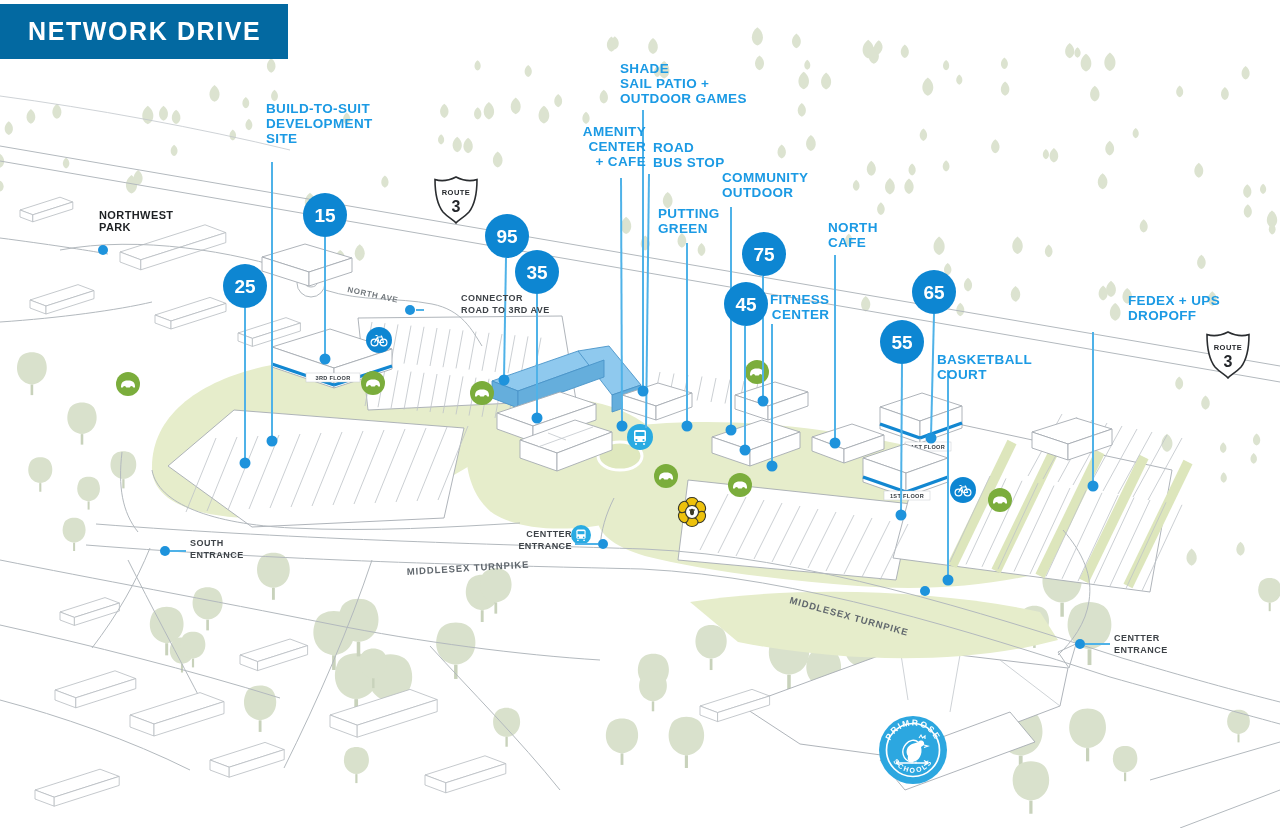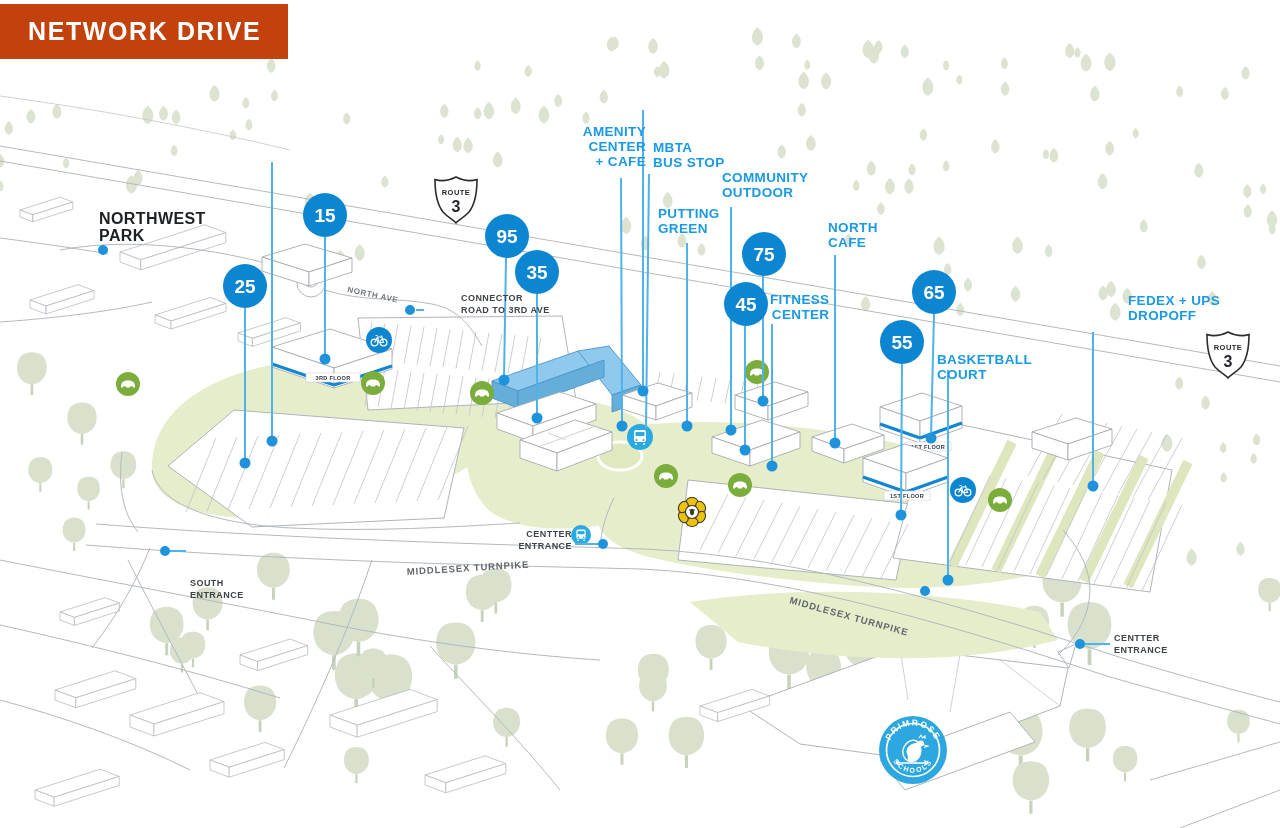--- a/index.html
+++ b/index.html
@@ -1,24 +1,24 @@
 <!DOCTYPE html>
 <html><head>
 <meta charset="utf-8">
 <style>
   html,body{margin:0;padding:0;background:#e8e8e8;}
   #stage{position:relative;width:1280px;height:828px;background:#ffffff;overflow:hidden;
          font-family:"Liberation Sans",sans-serif;}
   #mapsvg{position:absolute;left:0;top:0;width:1280px;height:828px;}
-  .banner{position:absolute;left:0;top:4px;width:288px;height:55px;background:#c2410c;
+  .banner{position:absolute;left:0;top:4px;width:288px;height:55px;background:#0369a1;
           color:#fff;font-weight:bold;font-size:25px;letter-spacing:1.6px;line-height:55px;
           padding-left:28px;box-sizing:border-box;}
   .callout{position:absolute;color:#1B9AE4;font-weight:bold;font-size:13.5px;line-height:1.12;
            letter-spacing:.35px;white-space:pre-line;}
-  .darklabel{position:absolute;color:#1D2023;font-weight:bold;font-size:16px;line-height:1.08;
+  .darklabel{position:absolute;color:#1D2023;font-weight:bold;font-size:11px;line-height:1.08;
              letter-spacing:.4px;white-space:pre-line;}
   .note{position:absolute;color:#3E4348;font-weight:bold;font-size:9px;line-height:1.3;
         letter-spacing:.45px;white-space:pre-line;}
   .ra{text-align:right;}
   
   .rd{fill:none;stroke:#B3B9BE;stroke-width:1;}
   .rdthin{fill:none;stroke:#C2C7CB;stroke-width:.8;}
   .bld{fill:#ffffff;stroke:#A6ACB2;stroke-width:.9;}
   .lawn{fill:#E6EDCB;stroke:none;}
   .numtxt{font:bold 19px "Liberation Sans",sans-serif;fill:#fff;text-anchor:middle;}
@@ -1030,39 +1030,45 @@
       <path d="M-1,12 l0,1.5 M3,11.5 l0,2" stroke-width="1.1"></path>
     </g>
   </g>
 </svg>
 
   <div class="banner">NETWORK DRIVE</div>
 
   <div class="darklabel" style="left:99px;top:210px;">NORTHWEST
 PARK</div>
 
+  <div class="callout" style="left:266px;top:101px;">BUILD-TO-SUIT
+DEVELOPMENT
+SITE</div>
+  <div class="callout" style="left:620px;top:61px;">SHADE
+SAIL PATIO +
+OUTDOOR GAMES</div>
   <div class="callout ra" style="left:556px;top:124px;width:90px;">AMENITY
 CENTER
 + CAFE</div>
-  <div class="callout" style="left:653px;top:140px;">MBTA
+  <div class="callout" style="left:653px;top:140px;">ROAD
 BUS STOP</div>
   <div class="callout" style="left:722px;top:170px;">COMMUNITY
 OUTDOOR</div>
   <div class="callout" style="left:658px;top:206px;">PUTTING
 GREEN</div>
   <div class="callout" style="left:828px;top:220px;">NORTH
 CAFE</div>
   <div class="callout" style="left:770px;top:292px;text-align:right;">FITNESS
 CENTER</div>
   <div class="callout" style="left:937px;top:352px;">BASKETBALL
 COURT</div>
   <div class="callout" style="left:1128px;top:293px;">FEDEX + UPS
 DROPOFF</div>
 
   <div class="note" style="left:427px;top:293px;margin-left:34px;">CONNECTOR
 ROAD TO 3RD AVE</div>
-  <div class="note" style="left:190px;top:538px;margin-top:40px;">SOUTH
+  <div class="note" style="left:190px;top:538px;">SOUTH
 ENTRANCE</div>
   <div class="note ra" style="left:500px;top:529px;width:72px;">CENTTER
 ENTRANCE</div>
   <div class="note" style="left:1114px;top:633px;">CENTTER
 ENTRANCE</div>
 </div>
 
 </body></html>

